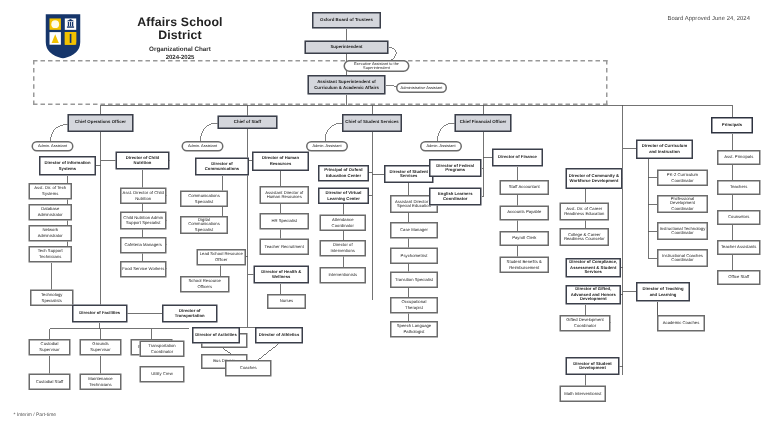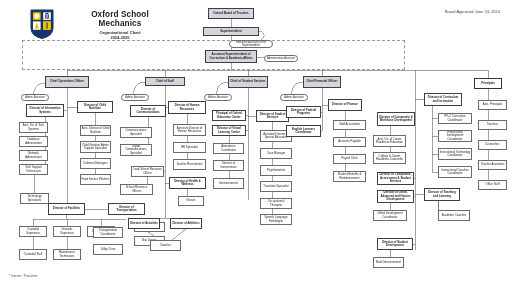--- a/index.html
+++ b/index.html
@@ -127,22 +127,22 @@
       </g>
       <rect x="3" y="12.4" width="7.6" height="8.4" fill="#ffffff"></rect>
       <path d="M4.4 19.6 L6.8 13.9 L9.2 19.6 Z" fill="#f2c200"></path>
       <rect x="13.2" y="12.4" width="7.6" height="8.4" fill="#f2c200"></rect>
       <path d="M13.2 12.4 H20.8 V19 Q20.8 20.4 19.6 20.8 H13.2 Z" fill="#f2c200"></path>
       <rect x="16.5" y="13.6" width="1.1" height="6" fill="#16366b"></rect>
     </svg>
   </div>
 
   <div class="hdr-text">
-    <div class="hdr-l1">Oxford School</div>
-    <div class="hdr-l1">Mechanics</div>
+    <div class="hdr-l1">Affairs School</div>
+    <div class="hdr-l1">District</div>
     <div class="hdr-l2">Organizational Chart</div>
     <div class="hdr-l3">2024-2025</div>
   </div>
 
   <div class="board-approved">Board Approved June 24, 2024</div>
   <div class="footnote">* Interim / Part-time</div>
 
   <svg class="wires" viewBox="0 0 512 295">
     <g stroke="#555" stroke-width="0.55" fill="none" shape-rendering="crispEdges">
 

